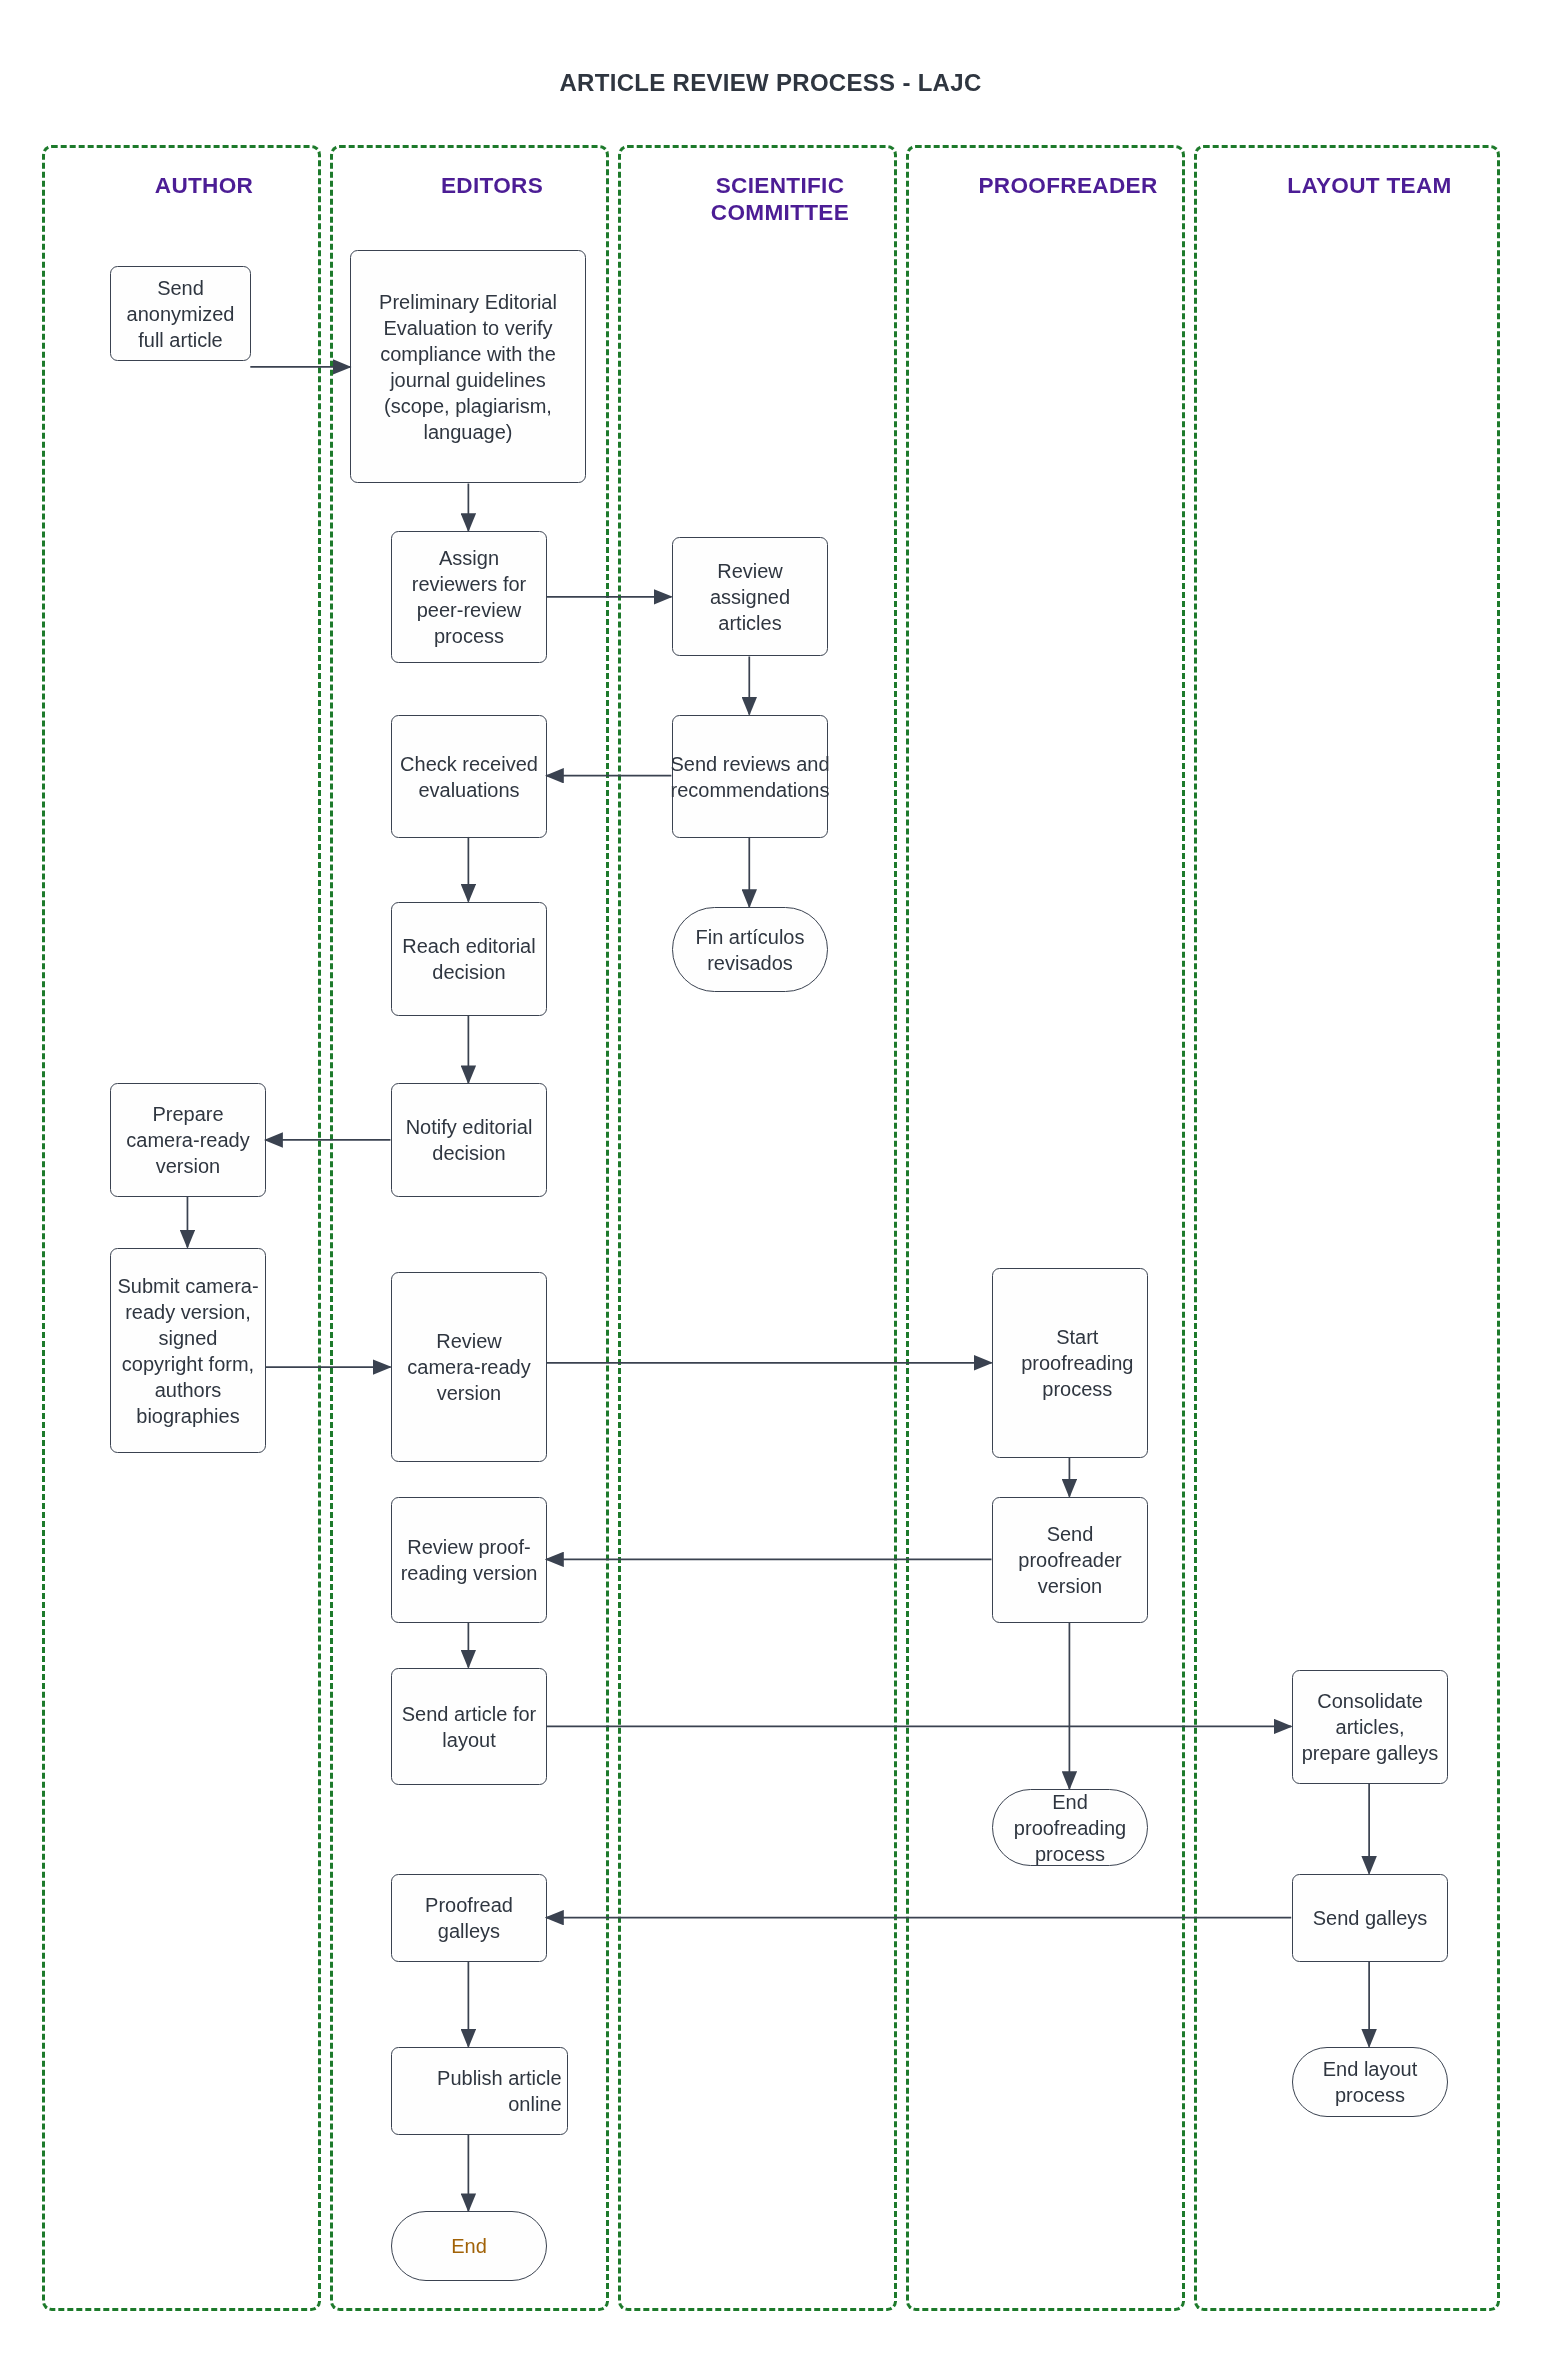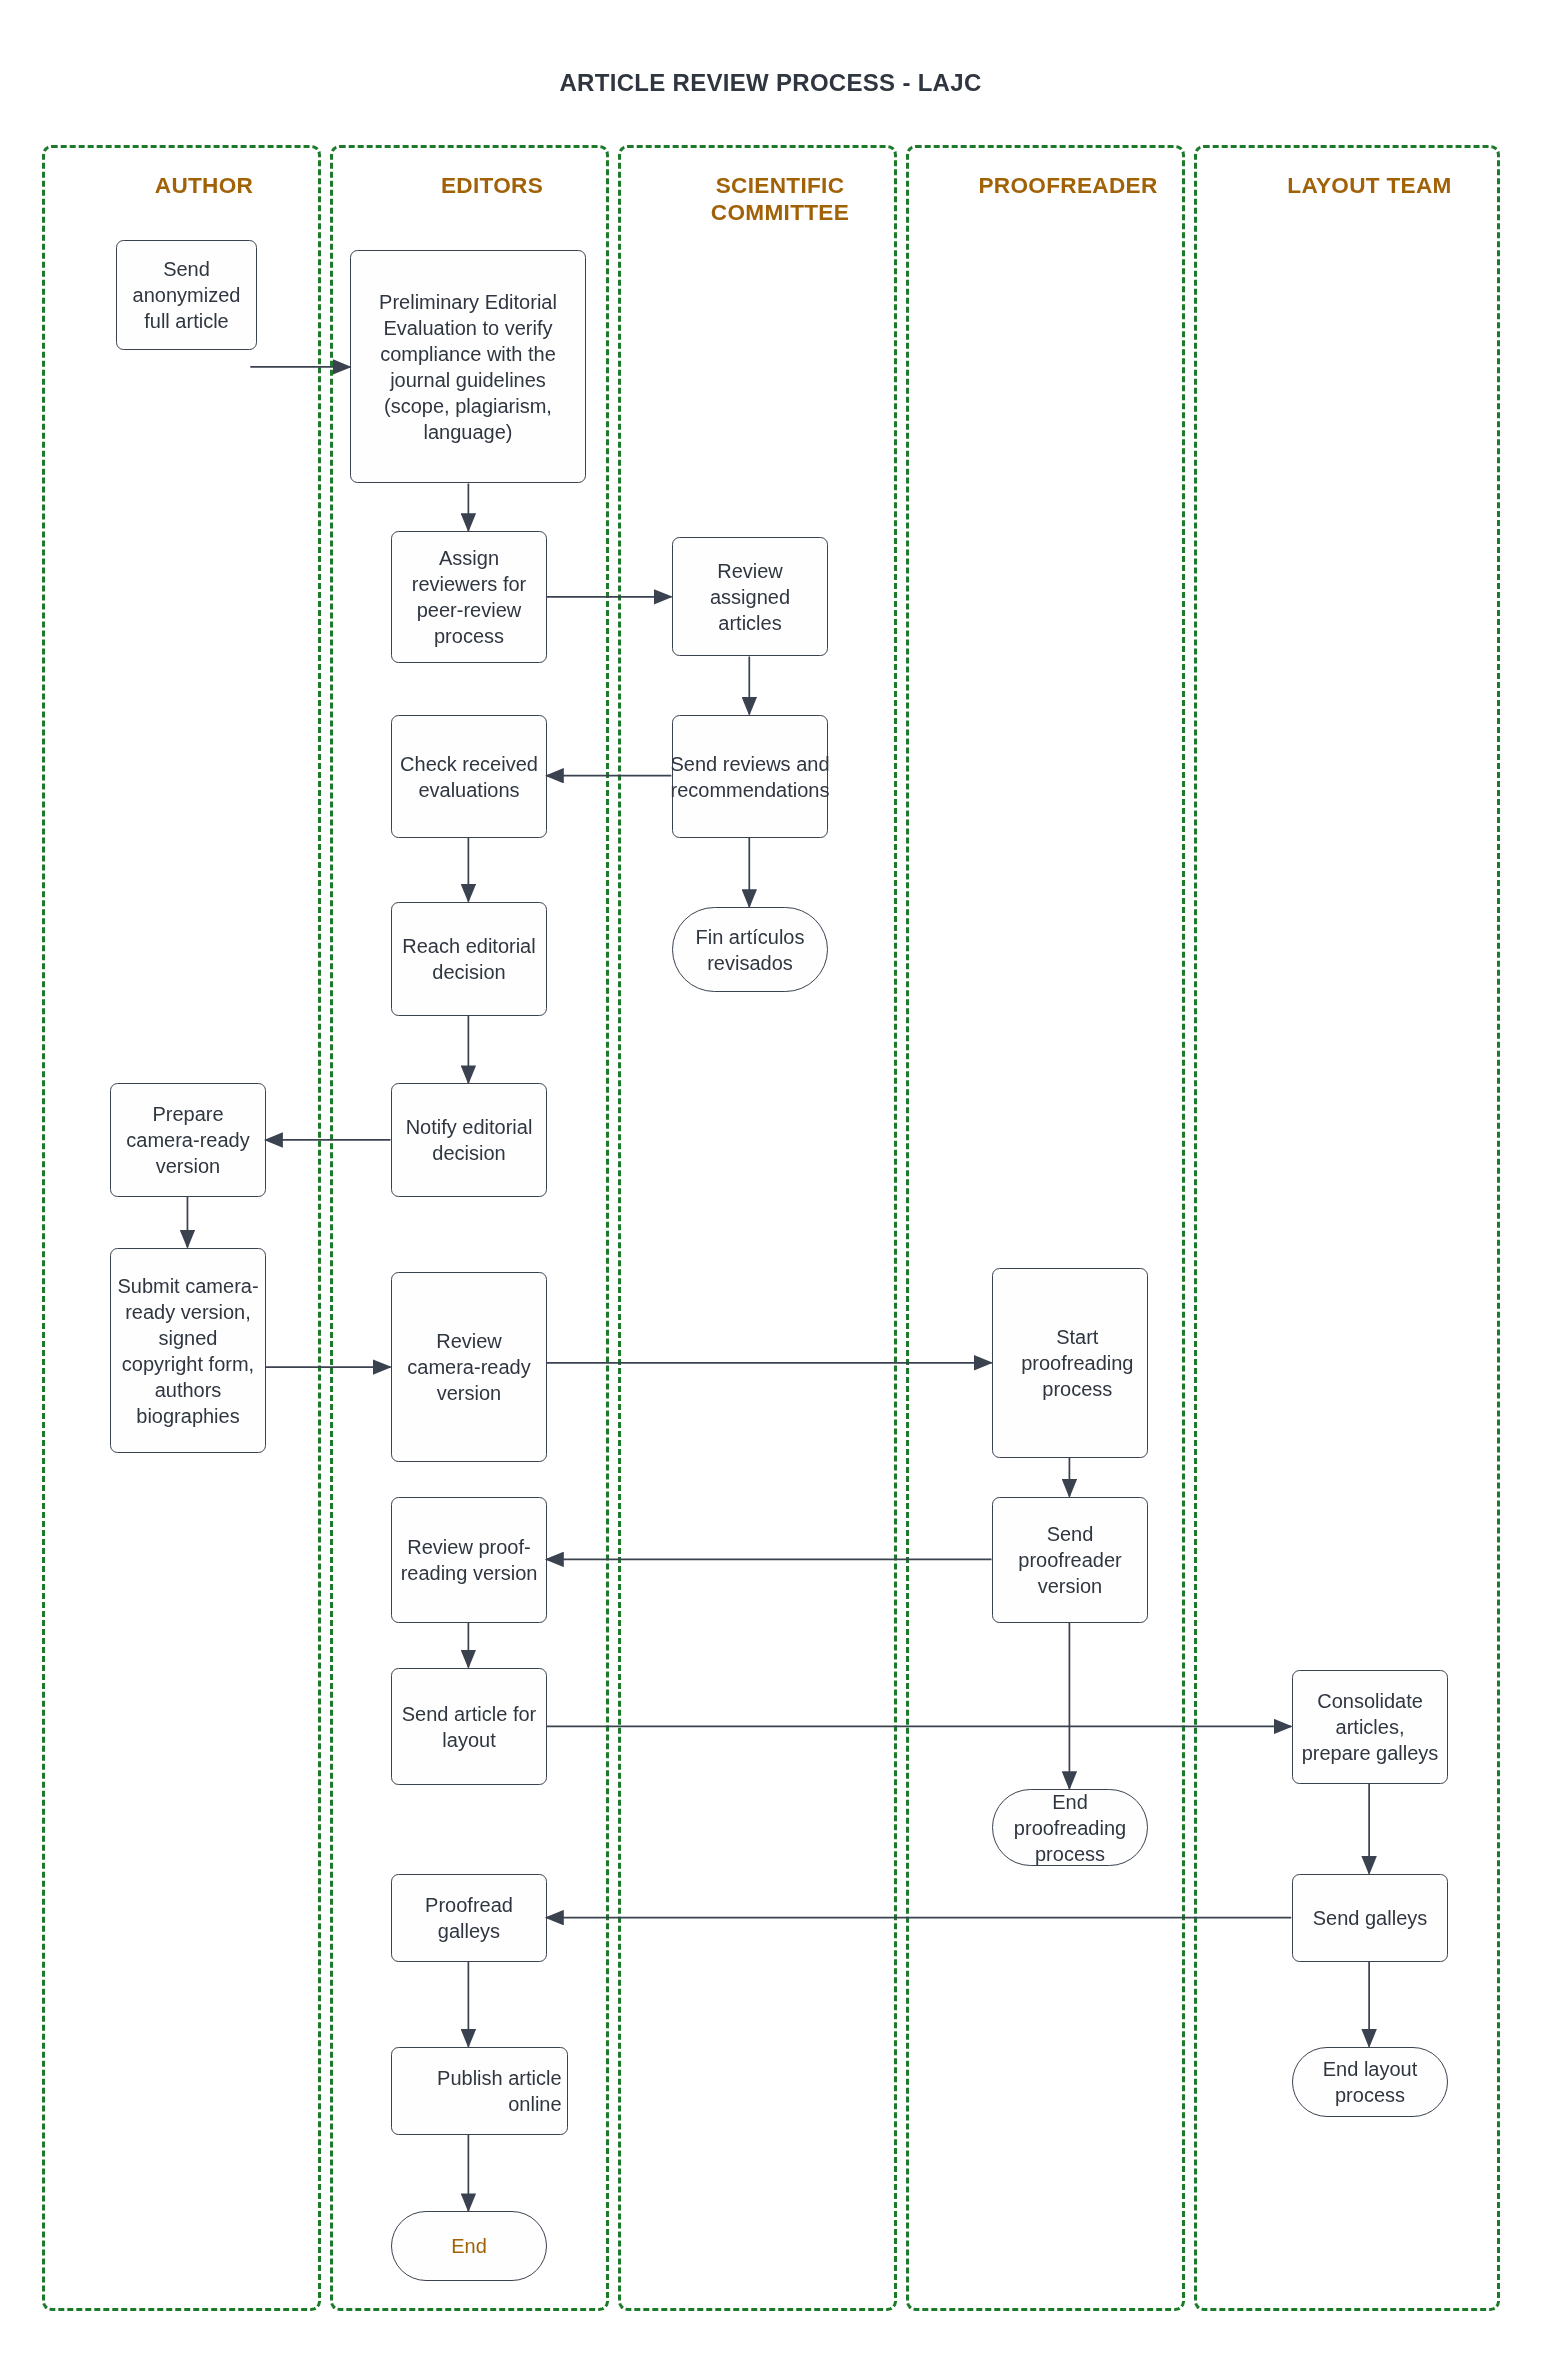--- a/index.html
+++ b/index.html
@@ -32,21 +32,21 @@
     box-sizing: border-box;
     background: transparent;
   }
   .lane-title {
     position: absolute;
     top: 25px;
     left: 0; right: 0;
     text-align: center;
     font-size: 22.6px;
     font-weight: bold;
-    color: #a16207;
+    color: #4c1d95;
     letter-spacing: 0.3px;
     line-height: 1.18;
     padding-left: 45px;
   }
   
   .node {
     position: absolute;
     box-sizing: border-box;
     border: 1.6px solid #3a4250;
     border-radius: 7.5px;
@@ -87,21 +87,21 @@
       <div class="lane-title">SCIENTIFIC<br>COMMITTEE</div>
     </div>
     <div class="lane" style="left: 906px; width: 279px; border-color: rgb(29, 122, 43);">
       <div class="lane-title">PROOFREADER</div>
     </div>
     <div class="lane" style="left: 1194px; width: 306px; border-color: rgb(29, 122, 43);">
       <div class="lane-title">LAYOUT TEAM</div>
     </div>
   </div>
 <div id="node-container">
-    <div class="node" style="left: 110px; top: 240px; width: 141px; height: 110px; border-color: rgb(58, 66, 80); color: rgb(47, 54, 64); margin-left: 6px;">
+    <div class="node" style="left: 110px; top: 266px; width: 141px; height: 95px; border-color: rgb(58, 66, 80); color: rgb(47, 54, 64);">
       <span>Send anonymized full article</span>
     </div>
     <div class="node" style="left: 350px; top: 250px; width: 236px; height: 233px; border-color: rgb(58, 66, 80); color: rgb(47, 54, 64);">
       <span>Preliminary Editorial Evaluation to verify compliance with the journal guidelines (scope, plagiarism, language)</span>
     </div>
     <div class="node" style="left: 391px; top: 531px; width: 156px; height: 132px; border-color: rgb(58, 66, 80); color: rgb(47, 54, 64);">
       <span>Assign reviewers for peer-review process</span>
     </div>
     <div class="node" style="left: 672px; top: 537px; width: 156px; height: 119px; border-color: rgb(58, 66, 80); color: rgb(47, 54, 64);">
       <span>Review assigned articles</span>

